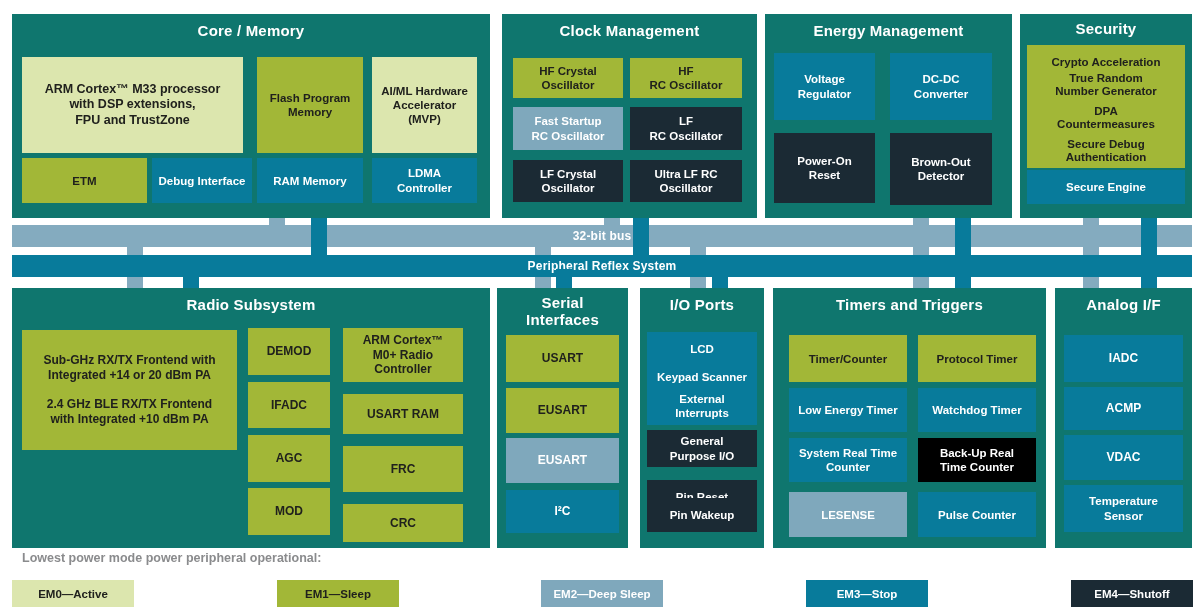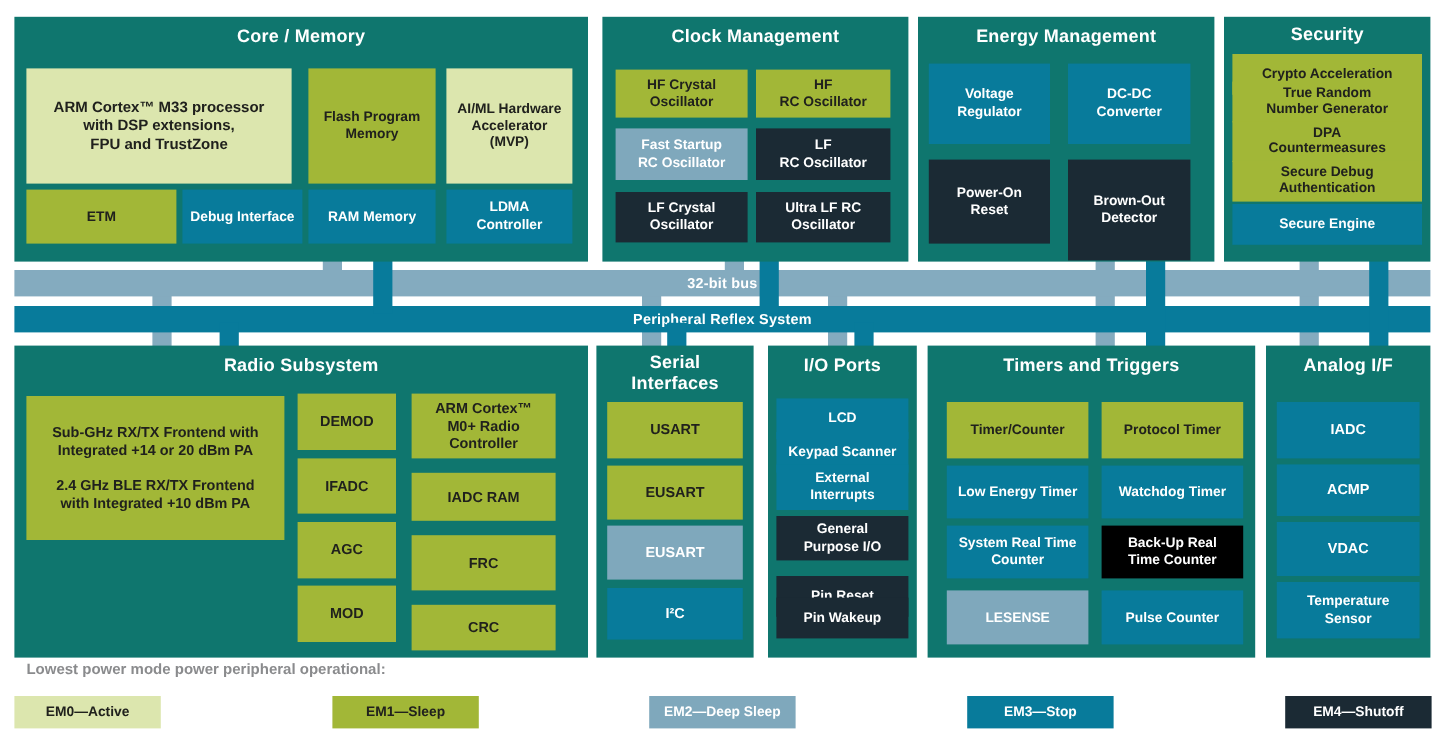--- a/index.html
+++ b/index.html
@@ -79,21 +79,21 @@
   </div>
 
   <div class="section" style="left:765px;top:14px;width:247px;height:204px">
     <div class="section-title">Energy Management</div>
     <div class="block em3" style="left:9px;top:39px;width:101px;height:67px">Voltage
 Regulator</div>
     <div class="block em3" style="left:125px;top:39px;width:102px;height:67px">DC-DC
 Converter</div>
     <div class="block em4" style="left:9px;top:119px;width:101px;height:70px">Power-On
 Reset</div>
-    <div class="block em4" style="left:125px;top:119px;width:102px;height:84px">Brown-Out
+    <div class="block em4" style="left:125px;top:119px;width:102px;height:72px">Brown-Out
 Detector</div>
   </div>
 
   <div class="section" style="left:1020px;top:14px;width:172px;height:204px">
     <div class="section-title" style="padding-top:6px">Security</div>
     <div class="block em1" style="left:7px;top:31px;width:158px;height:19px">Crypto Acceleration</div>
     <div class="block em1" style="left:7px;top:54px;width:158px;height:29px;line-height:1.15">True Random
 Number Generator</div>
     <div class="block em1" style="left:7px;top:87px;width:158px;height:29px;line-height:1.15">DPA
 Countermeasures</div>
@@ -131,21 +131,21 @@
 
 2.4 GHz BLE RX/TX Frontend
 with Integrated +10 dBm PA</div>
     <div class="block em1" style="left:236px;top:40px;width:82px;height:47px;font-size:12px">DEMOD</div>
     <div class="block em1" style="left:236px;top:94px;width:82px;height:46px;font-size:12px">IFADC</div>
     <div class="block em1" style="left:236px;top:147px;width:82px;height:47px;font-size:12px">AGC</div>
     <div class="block em1" style="left:236px;top:200px;width:82px;height:47px;font-size:12px">MOD</div>
     <div class="block em1" style="left:331px;top:40px;width:120px;height:54px;font-size:12px">ARM Cortex™
 M0+ Radio
 Controller</div>
-    <div class="block em1" style="left:331px;top:106px;width:120px;height:40px;font-size:12px">IADC RAM</div>
+    <div class="block em1" style="left:331px;top:106px;width:120px;height:40px;font-size:12px">USART RAM</div>
     <div class="block em1" style="left:331px;top:158px;width:120px;height:46px;font-size:12px">FRC</div>
     <div class="block em1" style="left:331px;top:216px;width:120px;height:38px;font-size:12px">CRC</div>
   </div>
 
   <div class="section" style="left:497px;top:288px;width:131px;height:260px">
     <div class="section-title" style="padding-top:6px">Serial
 Interfaces</div>
     <div class="block em1" style="left:9px;top:47px;width:113px;height:47px;font-size:12px">USART</div>
     <div class="block em1" style="left:9px;top:100px;width:113px;height:45px;font-size:12px">EUSART</div>
     <div class="block em2" style="left:9px;top:150px;width:113px;height:45px;font-size:12px">EUSART</div>

